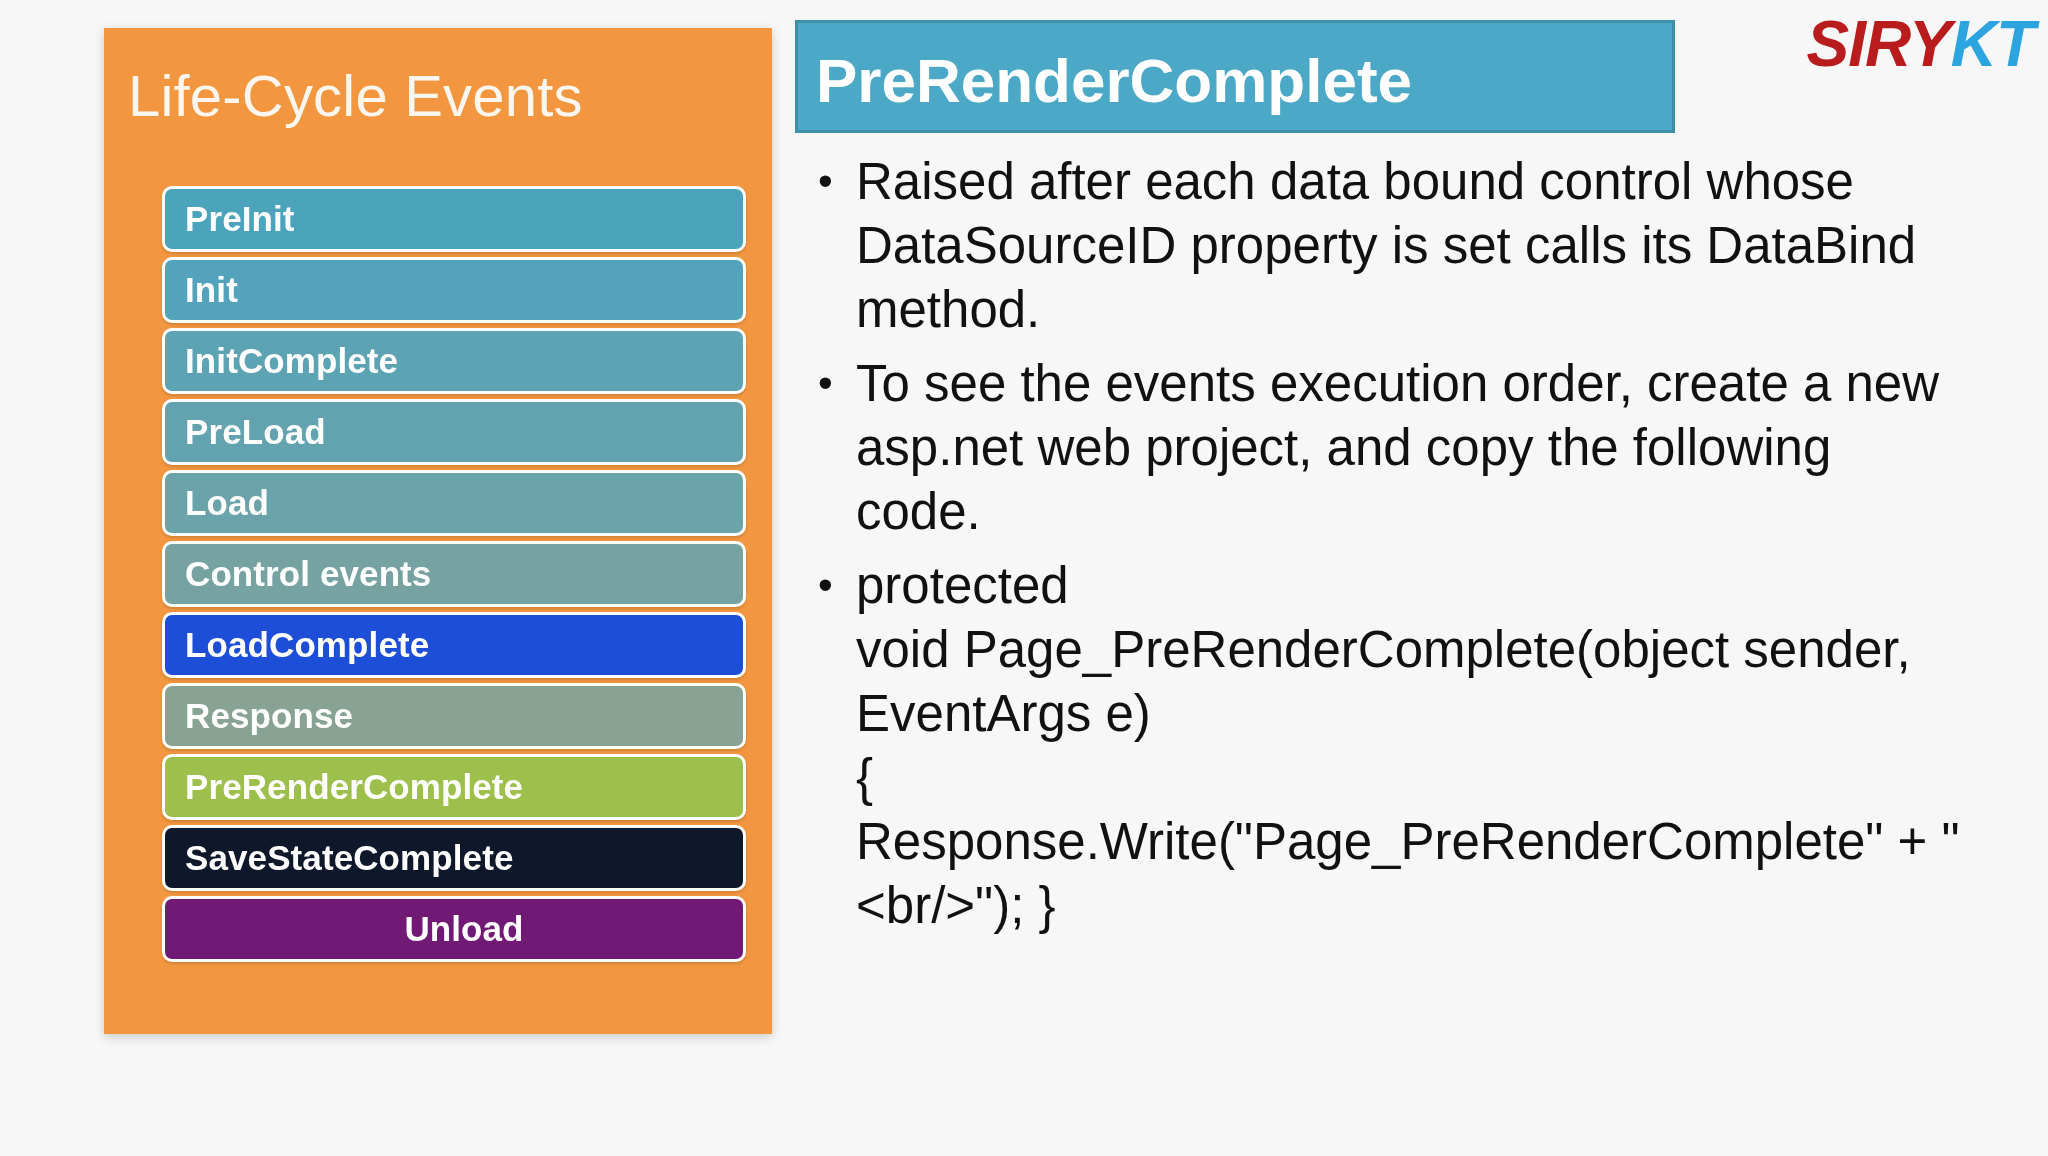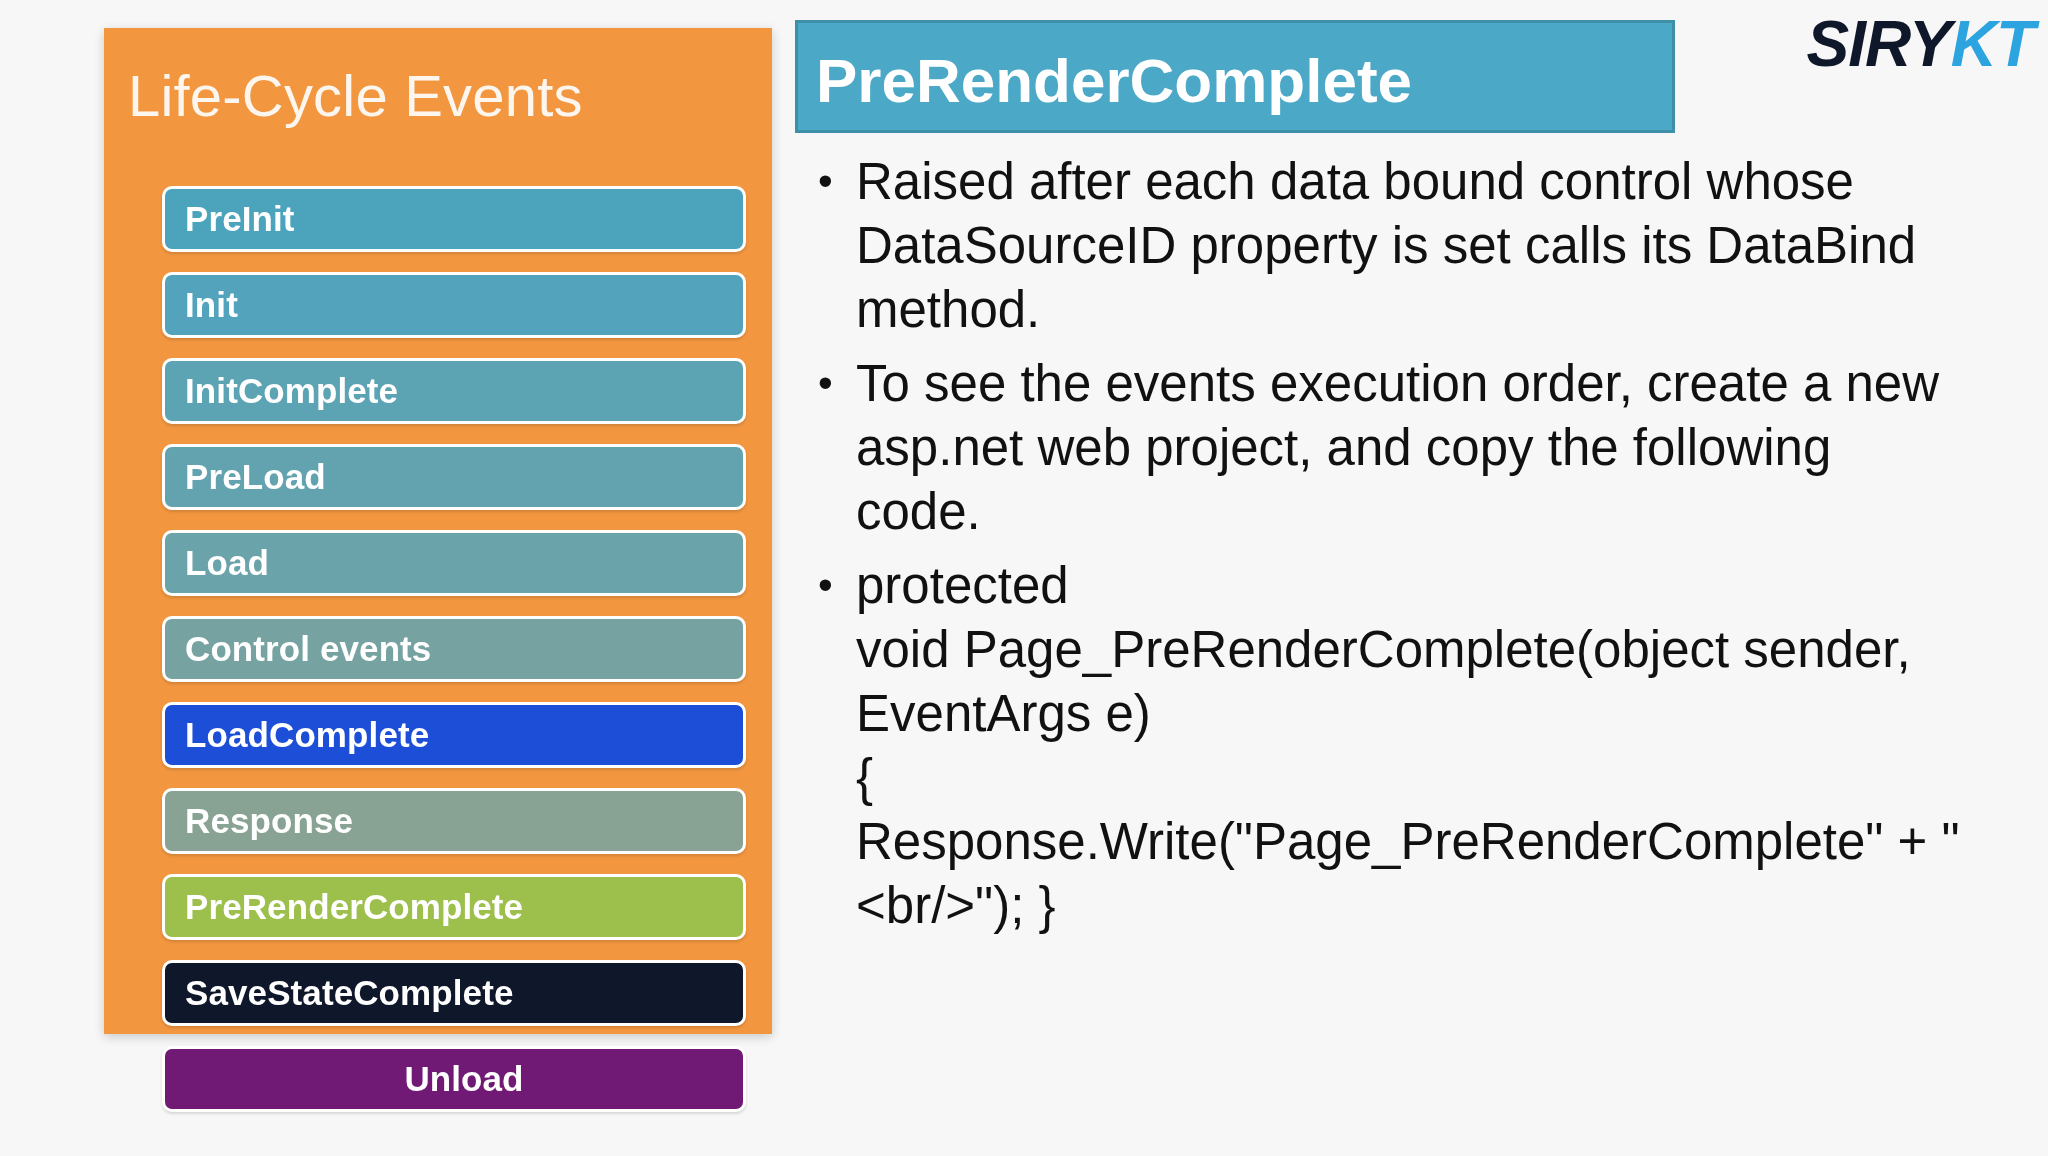--- a/index.html
+++ b/index.html
@@ -34,21 +34,21 @@
     white-space:nowrap;
   }
   #lifecycle-list {
     position:absolute;
     left:58px; top:158px;
     width:584px;
   }
   .lc-item {
     position:relative;
     height:66px;
-    margin-bottom:20px;
+    margin-bottom:5px;
     border:3px solid #ffffff;
     border-radius:10px;
     display:flex;
     align-items:center;
     padding-left:20px;
     box-shadow:0 2px 3px rgba(0,0,0,0.13);
   }
   .lc-item .lc-label {
     font-size:35px;
     font-weight:bold;
@@ -106,21 +106,21 @@
   #logo {
     position:absolute;
     right:14px; top:4px;
     font-size:64px;
     font-weight:bold;
     font-style:italic;
     letter-spacing:-1px;
     line-height:80px;
     white-space:nowrap;
   }
-  #logo .logo-siry { color:#0f172a; }
+  #logo .logo-siry { color:#b91c1c; }
   #logo .logo-kt  { color:#2BA4E0; }
 </style>
 </head>
 <body>
 
 <div id="slide">
 
   <div id="logo">
     <span class="logo-siry">SIRY</span><span class="logo-kt">KT</span>
   </div>

